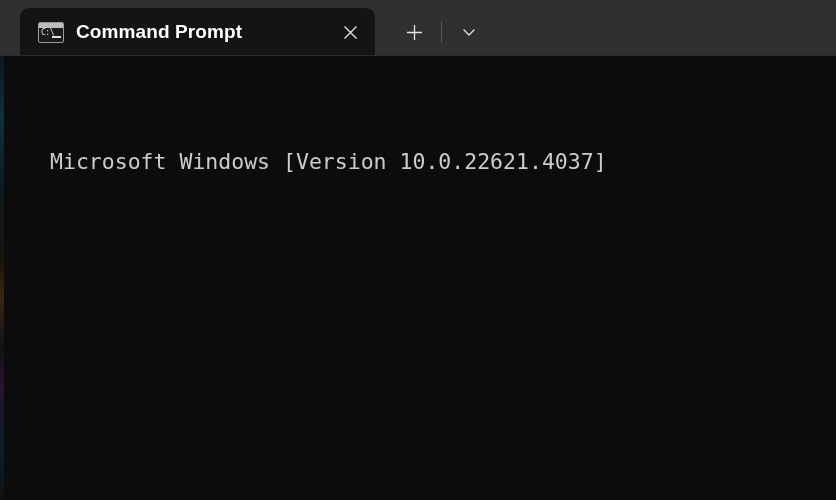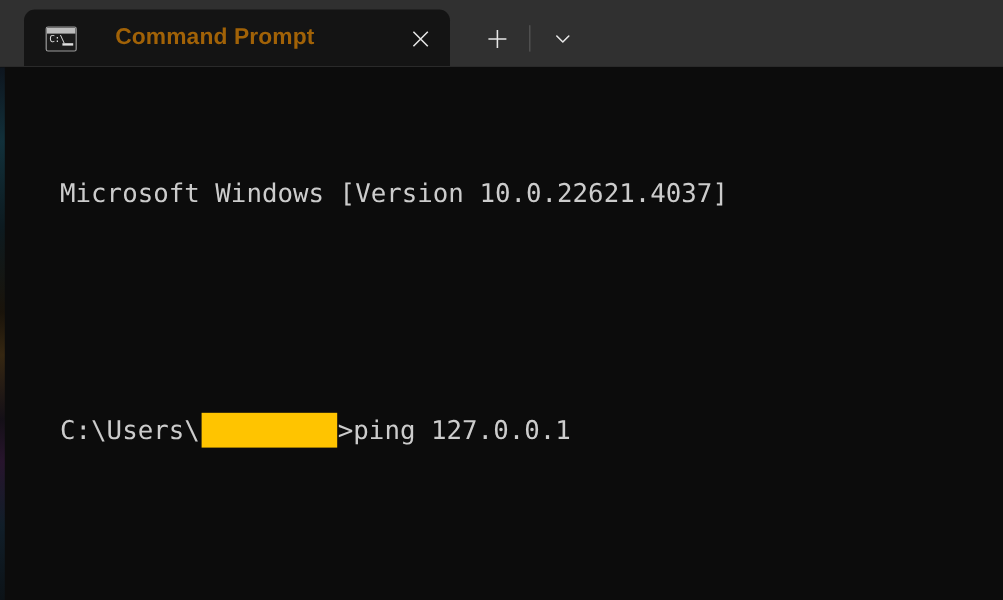--- a/index.html
+++ b/index.html
@@ -87,22 +87,22 @@
   .tab-icon .underscore {
     position: absolute;
     left: 13px;
     top: 13px;
     width: 9px;
     height: 2px;
     background: #e0e0e0;
   }
 
   .tab-title {
-    margin-left: 32px;
-    color: #a16207;
+    margin-left: 12px;
+    color: #ffffff;
     font-family: "Liberation Sans", sans-serif;
     font-size: 19px;
     font-weight: 600;
     letter-spacing: 0.1px;
     white-space: nowrap;
     text-align: center;
   }
 
   .tab-close {
     position: absolute;
@@ -230,21 +230,20 @@
   </div>
 
   <div id="terminal">
     <div id="left-edge"></div>
 
     <div id="screen">
 
       <div class="line">Microsoft Windows [Version 10.0.22621.4037]</div>
       <div class="line"></div>
 
-      <div class="line"><span>C:\Users\</span><span class="redaction"></span><span>&gt;ping 127.0.0.1</span></div>
 
       
       
       
       
       
       
       
       
       

